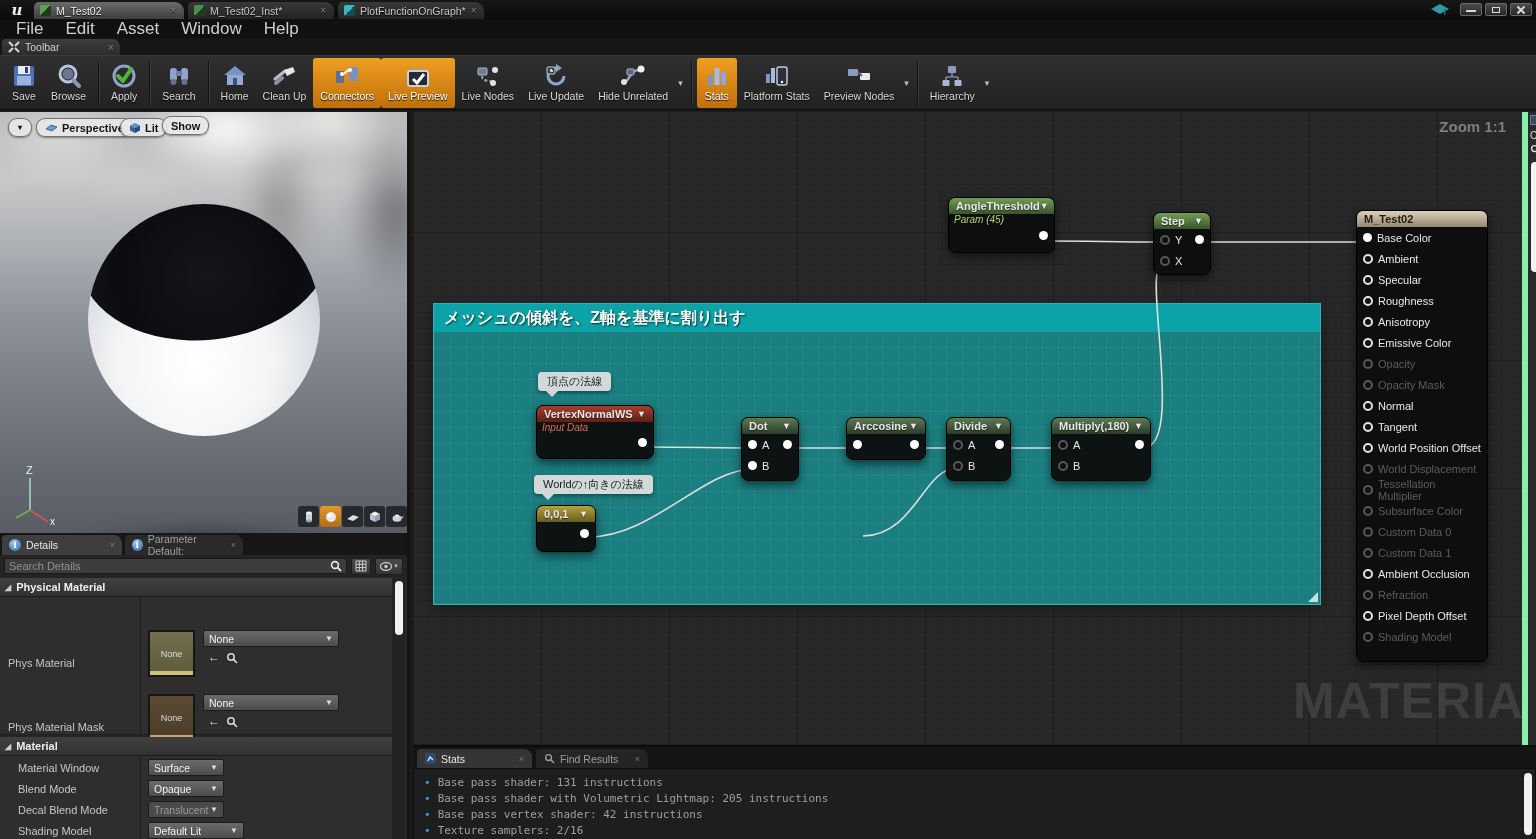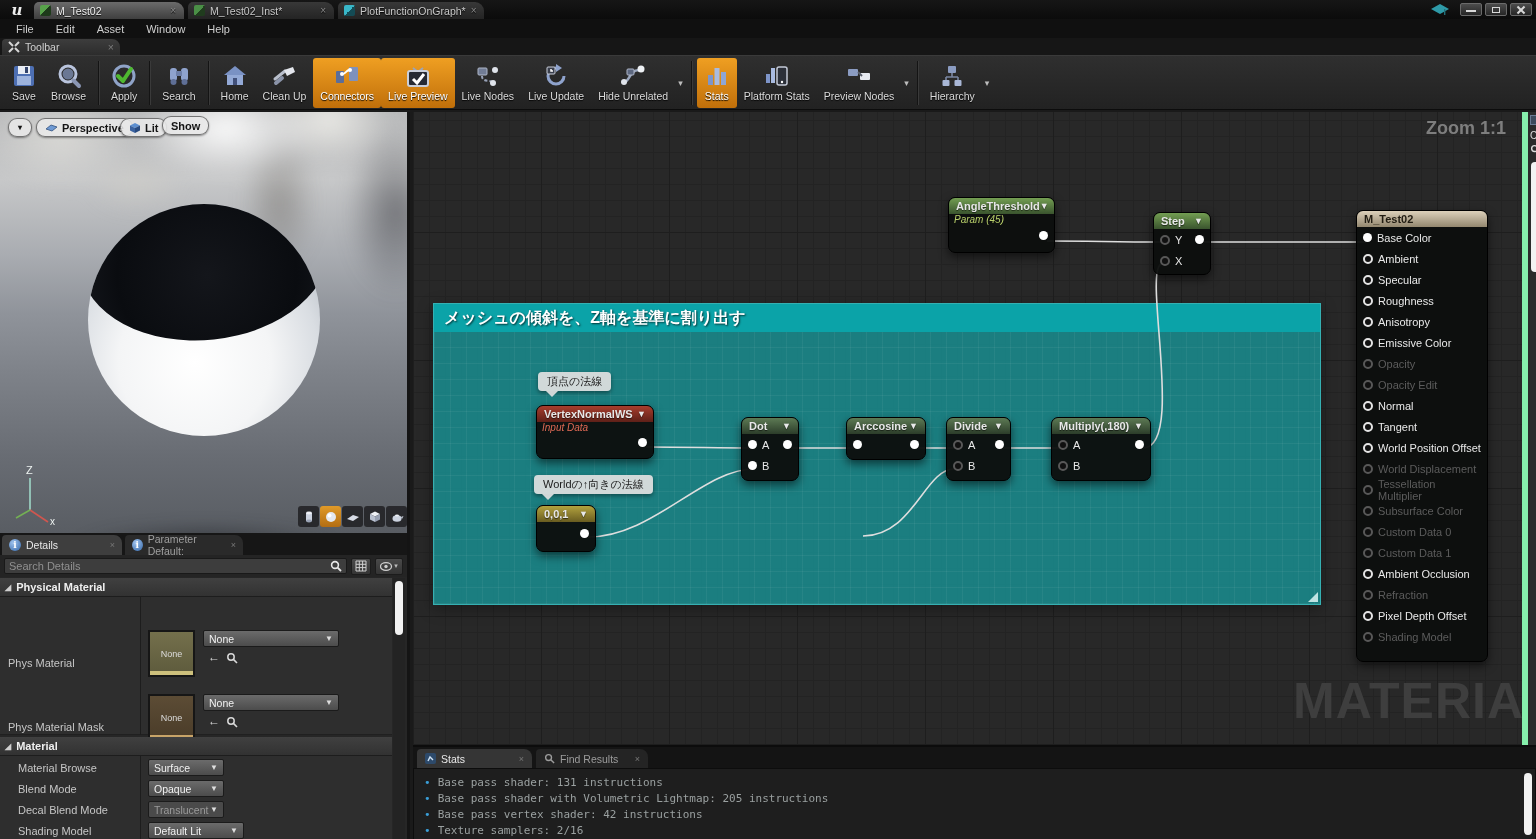--- a/index.html
+++ b/index.html
@@ -18,21 +18,21 @@
   .win-controls{margin-left:auto;display:flex;align-items:center;gap:3px;padding-right:4px;height:19px}
   .win-btn{width:22px;height:13px;border:1px solid #6a6a6a;border-radius:2px;background:linear-gradient(#4c4c4c,#262626);position:relative}
   .win-btn .g-min{position:absolute;left:5px;right:5px;bottom:3px;height:2px;background:#d8d8d8}
   .win-btn .g-max{position:absolute;left:6px;top:3px;width:8px;height:6px;border:1.5px solid #d8d8d8}
   .win-btn .g-x1,.win-btn .g-x2{position:absolute;left:5px;top:5px;width:10px;height:2px;background:#d8d8d8}
   .g-x1{transform:rotate(45deg)} .g-x2{transform:rotate(-45deg)}
   .hat-icon{width:18px;height:12px;margin-right:8px}
 
   
   .menubar{position:absolute;left:0;top:19px;width:1536px;height:19px;background:#101010;display:flex;align-items:center;gap:2px;padding-left:6px}
-  .menu-item{padding:2px 10px;color:#cfcfcf;font-size:11px}
+  .menu-item{padding:2px 10px;color:#cfcfcf;font-size:17px}
 
   
   .tb-tab-row{position:absolute;left:0;top:38px;width:1536px;height:17px;background:#161616}
   .tb-tab{position:absolute;left:2px;top:1px;height:16px;width:118px;background:linear-gradient(#3d3d3d,#2c2c2c);border-radius:4px 8px 0 0;display:flex;align-items:center;gap:5px;padding:0 6px;color:#cfcfcf;font-size:10.5px}
   .tb-tab .x{margin-left:auto;color:#7c7c7c}
 
   
   .toolbar{position:absolute;left:0;top:55px;width:1536px;height:55px;background:linear-gradient(#2f2f2f,#222);border-top:1px solid #3a3a3a;border-bottom:1px solid #0c0c0c;display:flex;align-items:center;padding:0 4px}
   .tb-btn{display:flex;flex-direction:column;align-items:center;justify-content:center;gap:1px;height:50px;padding:2px 7px;border-radius:3px;color:#dadada;font-size:10.5px;text-shadow:0 1px 1px #000}
   .tb-btn.on{background:linear-gradient(#ef9f22,#c06f0a);color:#fff}
@@ -78,21 +78,21 @@
   .dd.disabled{background:#4a4a4a;color:#9a9a9a}
   .mini-ic{color:#d8d8d8;font-size:12px}
   .v-scroll{position:absolute;width:8px;border-radius:4px;background:#f2f2f2}
 
   
   .graph{position:absolute;left:413px;top:112px;width:1109px;height:633px;overflow:hidden;background:
     repeating-linear-gradient(90deg,#1e1e1e 0 1px,transparent 1px 128px),
     repeating-linear-gradient(0deg,#1e1e1e 0 1px,transparent 1px 128px),
     repeating-linear-gradient(90deg,#232323 0 1px,transparent 1px 16px),
     repeating-linear-gradient(0deg,#232323 0 1px,transparent 1px 16px),#282828}
-  .zoom-label{position:absolute;right:16px;top:6px;color:#7e7e7e;font-weight:bold;font-size:18px}
+  .zoom-label{position:absolute;right:16px;top:6px;color:#7e7e7e;font-weight:bold;font-size:15px}
   .watermark{position:absolute;left:880px;top:560px;font-size:50px;font-weight:bold;letter-spacing:1px;color:#3e3e3e}
   .comment{position:absolute;left:20px;top:191px;width:888px;height:302px;background:rgba(26,134,136,.92);border:1px solid #35b0b2;box-shadow:0 4px 14px rgba(0,0,0,.35)}
   .comment-hdr{height:28px;background:#0ba3a8;display:flex;align-items:center;padding:0 10px;color:#fff;font-size:16px;font-weight:bold;text-shadow:1px 1px 2px rgba(0,0,0,.7)}
   .comment-grid{position:absolute;inset:28px 0 0 0;background:
     repeating-linear-gradient(90deg,rgba(255,255,255,.05) 0 1px,transparent 1px 16px),
     repeating-linear-gradient(0deg,rgba(255,255,255,.05) 0 1px,transparent 1px 16px)}
   .resize-h{position:absolute;right:2px;bottom:2px;width:0;height:0;border-left:10px solid transparent;border-bottom:10px solid #bfe3e3}
   .bubble{position:absolute;background:rgba(225,225,225,.92);border-radius:4px;padding:2px 9px;color:#1c1c1c;font-size:11px;box-shadow:0 2px 4px rgba(0,0,0,.4)}
   .bubble:after{content:"";position:absolute;left:8px;bottom:-6px;border:6px solid transparent;border-top-color:rgba(225,225,225,.92);border-bottom:0}
   .node{position:absolute;background:rgba(13,15,14,.96);border:1px solid #000;border-radius:7px;box-shadow:0 4px 10px rgba(0,0,0,.55);color:#e8e8e8}
@@ -463,21 +463,21 @@
           <path d="M7.4 7.4 L11 11" stroke="#d8d8d8" stroke-width="1.6"></path>
         </svg>
     </div>
 
     <div class="sect-hdr" style="top:204px">
       <span class="tri">◢</span>
       <span>Material</span>
     </div>
     <div class="abs" style="left:0;top:223px;width:392px;height:83px;background:#2e2e2e">
       <div class="col-div" style="top:0;height:83px"></div>
-      <span class="prop-label" style="left:18px;top:6px">Material Browse</span>
+      <span class="prop-label" style="left:18px;top:6px">Material Window</span>
       <div class="dd" style="position:absolute;left:148px;top:3px;width:76px">
           <span>Surface</span>
           <span class="dca">▼</span>
         </div>
       <span class="prop-label" style="left:18px;top:27px">Blend Mode</span>
       <div class="dd" style="position:absolute;left:148px;top:24px;width:76px">
           <span>Opaque</span>
           <span class="dca">▼</span>
         </div>
       <span class="prop-label" style="left:18px;top:48px">Decal Blend Mode</span>
@@ -657,21 +657,21 @@
       <div class="prow">
           <span class="pin hollow"></span>
           <span class="rpin-label">Emissive Color</span>
         </div>
       <div class="prow off">
           <span class="pin dim"></span>
           <span class="rpin-label">Opacity</span>
         </div>
       <div class="prow off">
           <span class="pin dim"></span>
-          <span class="rpin-label">Opacity Edit</span>
+          <span class="rpin-label">Opacity Mask</span>
         </div>
       <div class="prow">
           <span class="pin hollow"></span>
           <span class="rpin-label">Normal</span>
         </div>
       <div class="prow">
           <span class="pin hollow"></span>
           <span class="rpin-label">Tangent</span>
         </div>
       <div class="prow">

